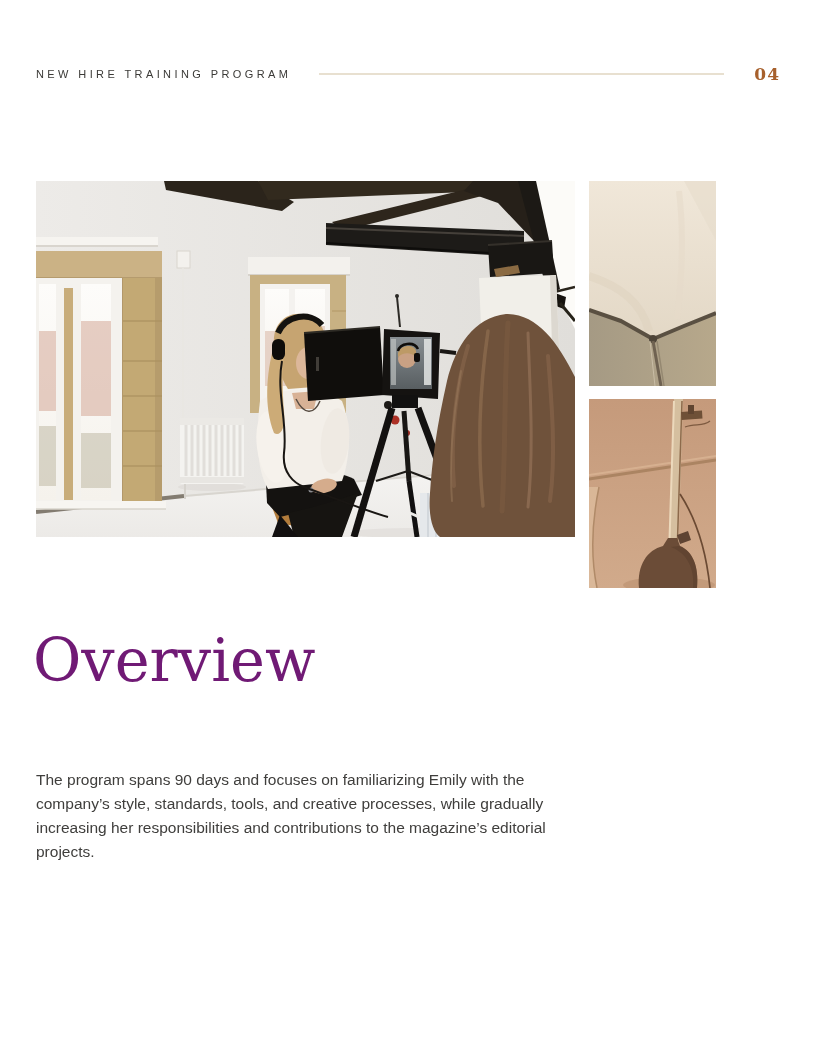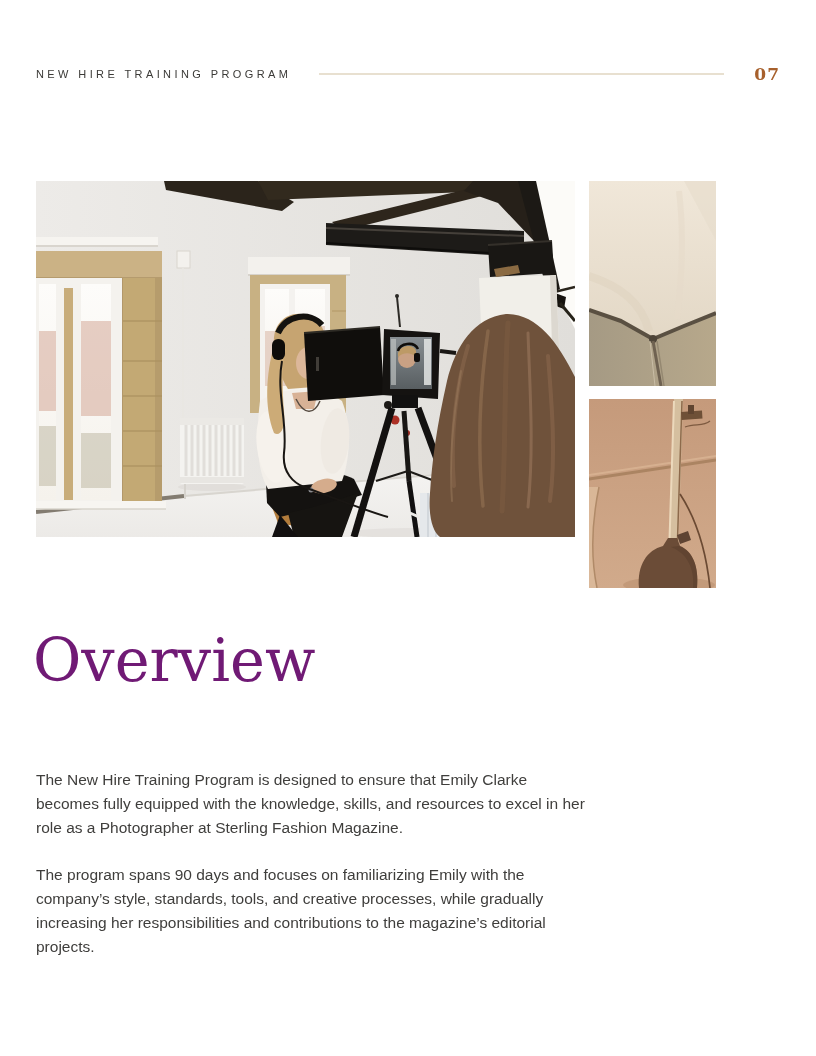--- a/index.html
+++ b/index.html
@@ -81,21 +81,21 @@
 </style>
 </head>
 <body>
 
 <div class="page">
   <div class="content">
 
     <header class="doc-header">
       <span class="doc-label">NEW HIRE TRAINING PROGRAM</span>
       <span class="doc-rule"></span>
-      <span class="doc-pagenum">07</span>
+      <span class="doc-pagenum">04</span>
     </header>
 
     <div class="media-row">
 
       <figure class="main-photo">
         <svg viewBox="0 0 539 356" width="539" height="356">
           <defs>
             <linearGradient id="wallG" x1="0" y1="0" x2="1" y2="0">
               <stop offset="0" stop-color="#edebe8"></stop>
                 <stop offset="1" stop-color="#e0deda"></stop>
@@ -339,18 +339,17 @@
             <path d="M82,148 C98,154 106,170 104,189 L108,189 C110,168 104,152 90,147 Z" fill="#5a402d" opacity="0.6"></path>
             <polygon points="88,136 99,132 102,141 91,145" fill="#5f4433"></polygon>
           </svg>
         </figure>
       </div>
     </div>
 
     <h1 class="section-heading">Overview</h1>
 
     <div class="body-text">
-      <p>The New Hire Training Program is designed to ensure that Emily Clarke becomes fully equipped with the knowledge, skills, and resources to excel in her role as a Photographer at Sterling Fashion Magazine.</p>
       <p>The program spans 90 days and focuses on familiarizing Emily with the company’s style, standards, tools, and creative processes, while gradually increasing her responsibilities and contributions to the magazine’s editorial projects.</p>
     </div>
 
   </div>
 </div>
 
 </body></html>

